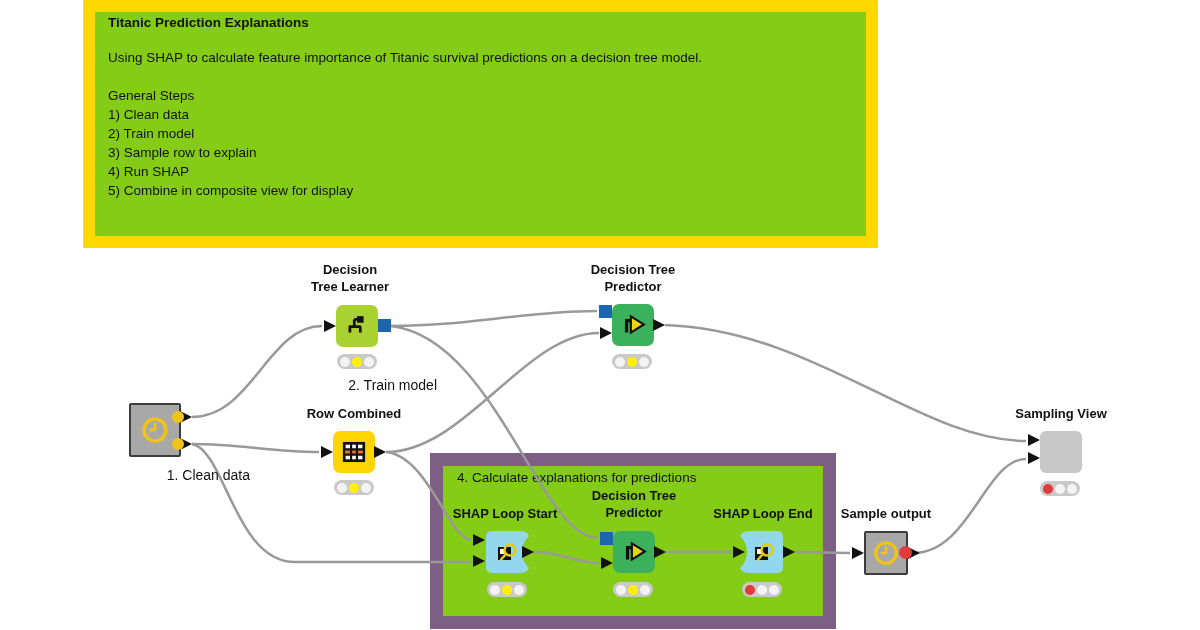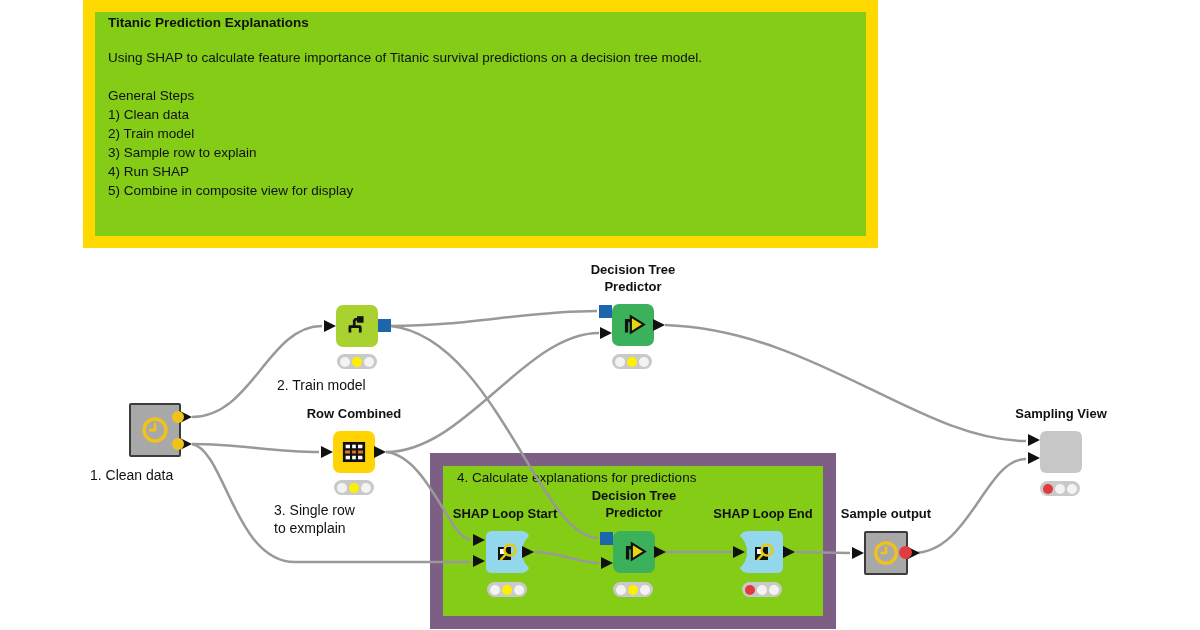--- a/index.html
+++ b/index.html
@@ -36,21 +36,21 @@
          display:flex;align-items:center;justify-content:center;gap:2px;}
   .dot{width:10px;height:10px;border-radius:50%;}
   .off{background:#F3F3F3;}
   .yellow{background:#FFF000;}
   .red{background:#E23B3B;}
 
   
   .nlabel{position:absolute;z-index:2;font-size:13px;font-weight:bold;line-height:17px;
           text-align:center;white-space:pre-line;transform:translateX(-50%);width:160px;}
   .slabel{position:absolute;z-index:2;font-size:14px;line-height:18px;
-          text-align:left;white-space:pre-line;transform:translateX(-50%);width:160px;}
+          text-align:right;white-space:pre-line;transform:translateX(-50%);width:160px;}
 </style>
 </head>
 <body>
 
 <div id="canvas">
 
   <div class="ann" id="note-box">
     <div class="note-title">Titanic Prediction Explanations</div>
     <div class="note-body">Using SHAP  to calculate feature importance of Titanic survival predictions on a decision tree model.
 
@@ -86,20 +86,22 @@
       <circle cx="13" cy="13" r="9.5" fill="none" stroke="#EFC319" stroke-width="3"></circle>
       <path d="M13,13 L13,8 M13,13 L9,13" stroke="#EFC319" stroke-width="2.5" fill="none" stroke-linecap="round"></path>
     </svg>
   </div>
   <div class="golddot" style="left:172px;top:411px;"></div>
   <div class="tri" style="left:180px;top:411px;"></div>
   <div class="golddot" style="left:172px;top:438px;"></div>
   <div class="tri" style="left:180px;top:438px;"></div>
   <div class="slabel" style="left:170px;top:466px;">1. Clean data</div>
 
+  <div class="nlabel" style="left:350px;top:261px;">Decision
+Tree Learner</div>
   <div class="nodebody" style="left:336px;top:305px;width:42px;height:42px;background:#A9D12F;">
     <svg width="24" height="24" viewBox="0 0 22 22">
       <rect x="11" y="2" width="6" height="6" fill="#111"></rect>
       <path d="M11,5 h-2.5 M8.5,5 v6.5 M3.5,11.5 h11 M4.5,11.5 v5.5 M14,11.5 v5.5" stroke="#111" stroke-width="2.5" fill="none"></path>
     </svg>
   </div>
   <div class="tri" style="left:324px;top:320px;"></div>
   <div class="bluep" style="left:378px;top:319px;"></div>
   <div class="light" style="left:337px;top:354px;">
     <span class="dot off"></span>
@@ -116,22 +118,20 @@
       <path d="M9.3,4 V20 M14.7,4 V20 M3,9.6 H21 M3,14.4 H21" stroke="#111" stroke-width="2" fill="none"></path>
     </svg>
   </div>
   <div class="tri" style="left:321px;top:446px;"></div>
   <div class="tri" style="left:374px;top:446px;"></div>
   <div class="light" style="left:334px;top:480px;">
     <span class="dot off"></span>
     <span class="dot yellow"></span>
     <span class="dot off"></span>
   </div>
-  <div class="slabel" style="left:354px;top:501px;">3. Single row
-to exmplain</div>
 
   <div class="nlabel" style="left:633px;top:261px;">Decision Tree
 Predictor</div>
   <div class="nodebody" style="left:612px;top:304px;width:42px;height:42px;background:#3CB15C;">
     <svg width="28" height="28" viewBox="0 0 26 26">
       <path d="M7,20 V9 H13" stroke="#111" stroke-width="3" fill="none"></path>
       <polygon points="11,5 23,12.5 11,20" fill="#E8D60D" stroke="#111" stroke-width="2"></polygon>
     </svg>
   </div>
   <div class="bluep" style="left:599px;top:305px;"></div>

